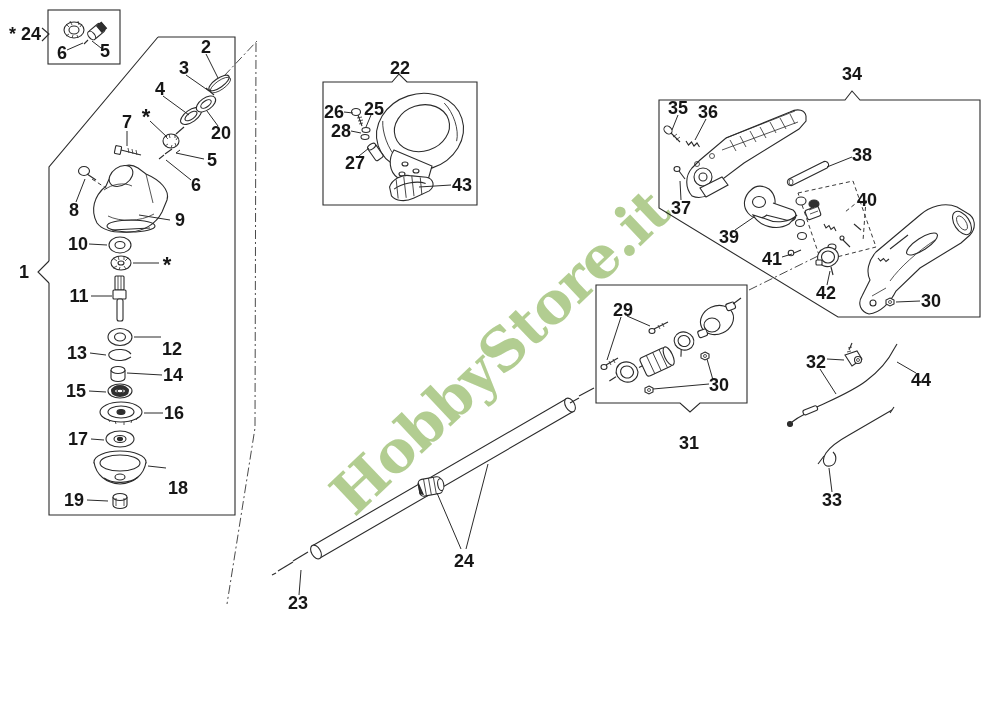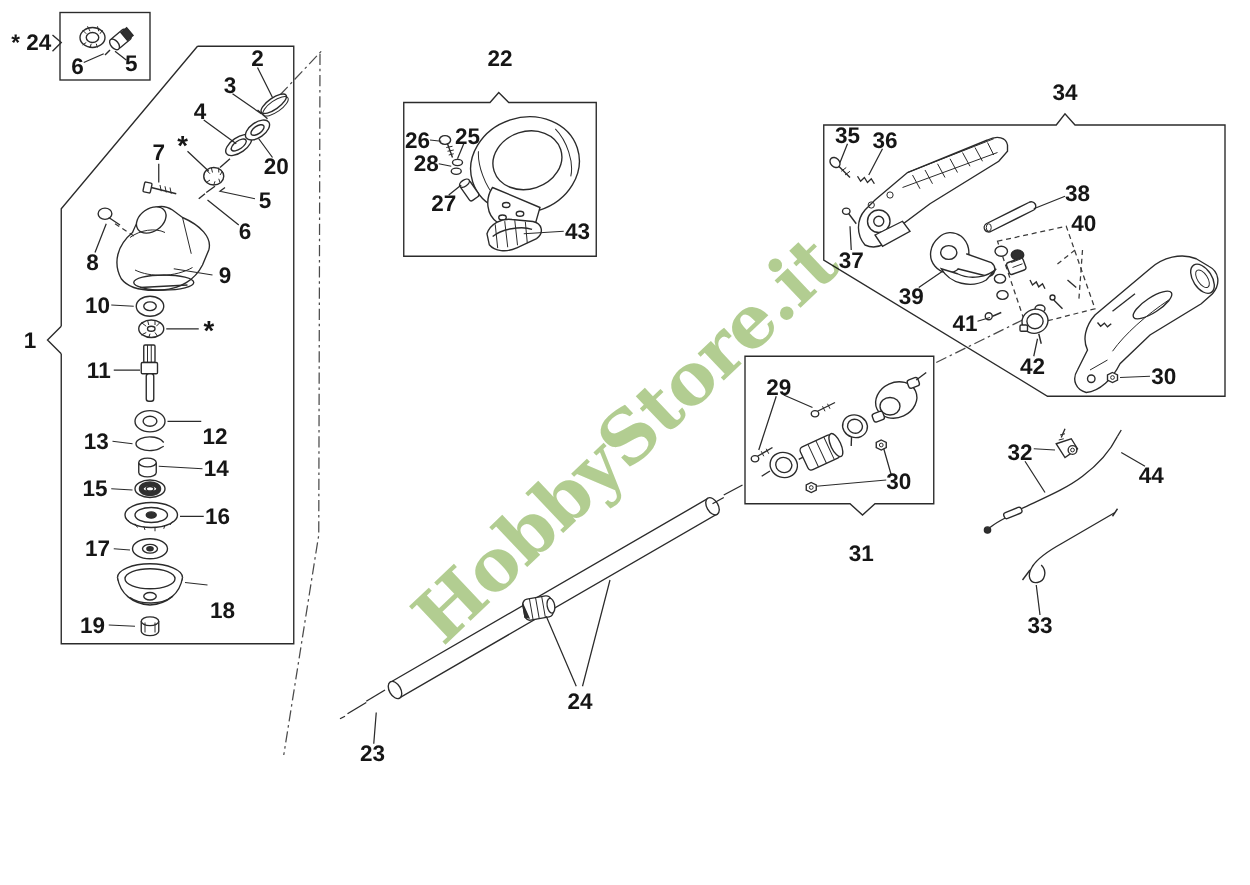--- a/index.html
+++ b/index.html
@@ -379,33 +379,33 @@
       <span class="callout star" style="left: 167px; top: 262px;">*</span>
       <span class="callout" style="left: 79px; top: 296px;">11</span>
       <span class="callout" style="left: 172px; top: 337px; margin-top: 12px;">12</span>
       <span class="callout" style="left: 77px; top: 353px;">13</span>
       <span class="callout" style="left: 173px; top: 375px; text-align: center;">14</span>
       <span class="callout" style="left: 76px; top: 391px;">15</span>
       <span class="callout" style="left: 174px; top: 413px;">16</span>
       <span class="callout" style="left: 78px; top: 439px;">17</span>
       <span class="callout" style="left: 178px; top: 468px; margin-top: 20px;">18</span>
       <span class="callout" style="left: 74px; top: 500px;">19</span>
-      <span class="callout" style="left: 400px; top: 47px;">22</span>
+      <span class="callout" style="left: 400px; top: 68px;">22</span>
       <span class="callout" style="left: 334px; top: 112px;">26</span>
       <span class="callout" style="left: 374px; top: 109px;">25</span>
       <span class="callout" style="left: 341px; top: 131px;">28</span>
       <span class="callout" style="left: 355px; top: 163px;">27</span>
       <span class="callout" style="left: 462px; top: 185px; text-align: center;">43</span>
       <span class="callout" style="left: 852px; top: 74px;">34</span>
       <span class="callout" style="left: 678px; top: 108px;">35</span>
       <span class="callout" style="left: 708px; top: 112px;">36</span>
       <span class="callout" style="left: 681px; top: 208px;">37</span>
       <span class="callout" style="left: 862px; top: 155px;">38</span>
       <span class="callout" style="left: 729px; top: 237px;">39</span>
-      <span class="callout" style="left: 867px; top: 179px;">40</span>
+      <span class="callout" style="left: 867px; top: 200px;">40</span>
       <span class="callout" style="left: 772px; top: 259px;">41</span>
       <span class="callout" style="left: 826px; top: 293px;">42</span>
       <span class="callout" style="left: 931px; top: 301px;">30</span>
       <span class="callout" style="left: 623px; top: 310px;">29</span>
       <span class="callout" style="left: 719px; top: 385px;">30</span>
       <span class="callout" style="left: 689px; top: 423px; margin-top: 20px;">31</span>
       <span class="callout" style="left: 298px; top: 603px;">23</span>
       <span class="callout" style="left: 464px; top: 561px;">24</span>
       <span class="callout" style="left: 816px; top: 362px;">32</span>
       <span class="callout" style="left: 921px; top: 380px;">44</span>

